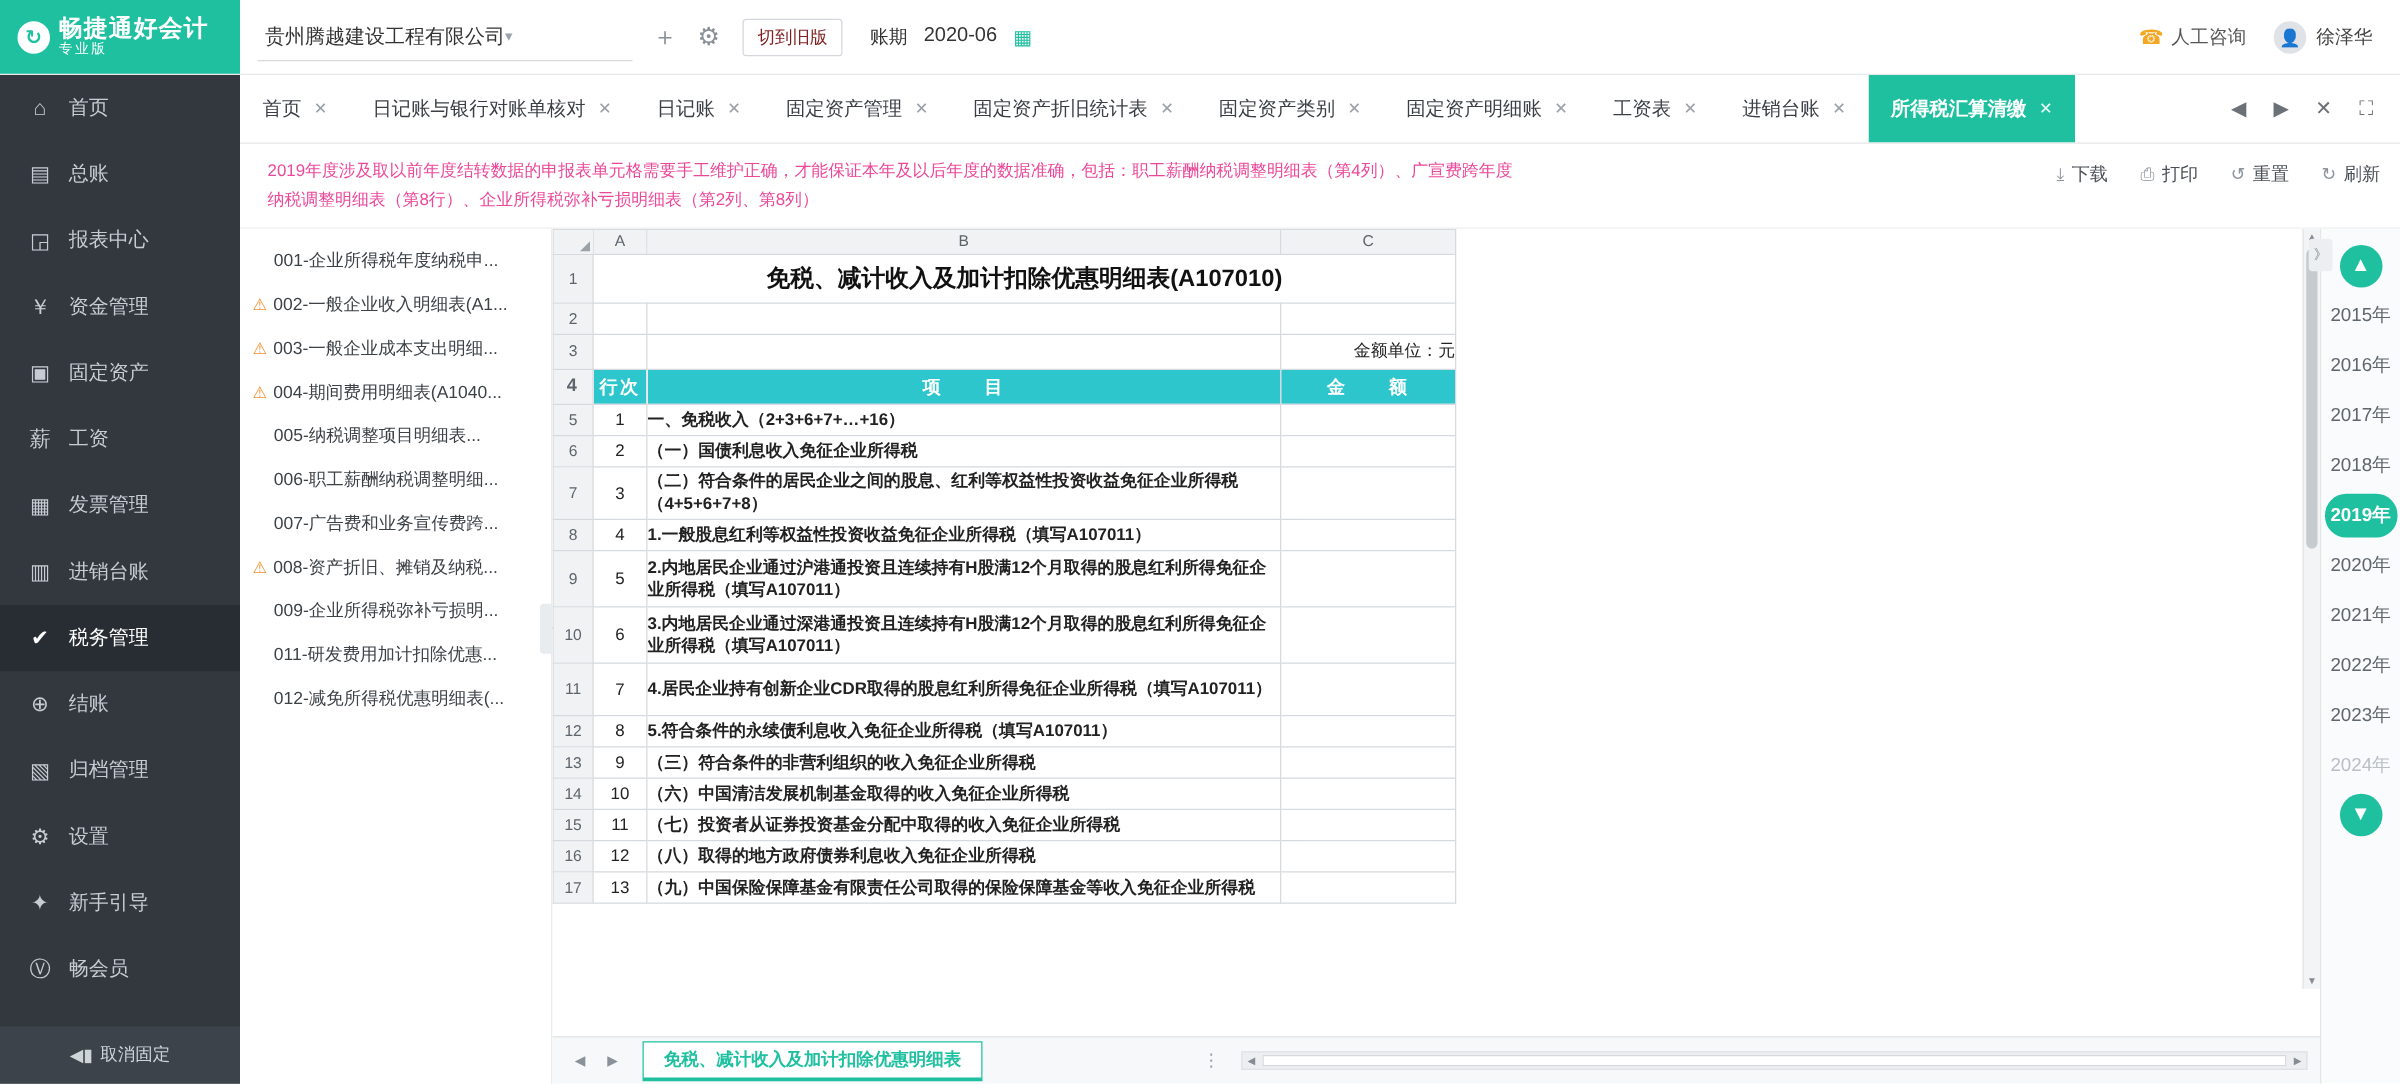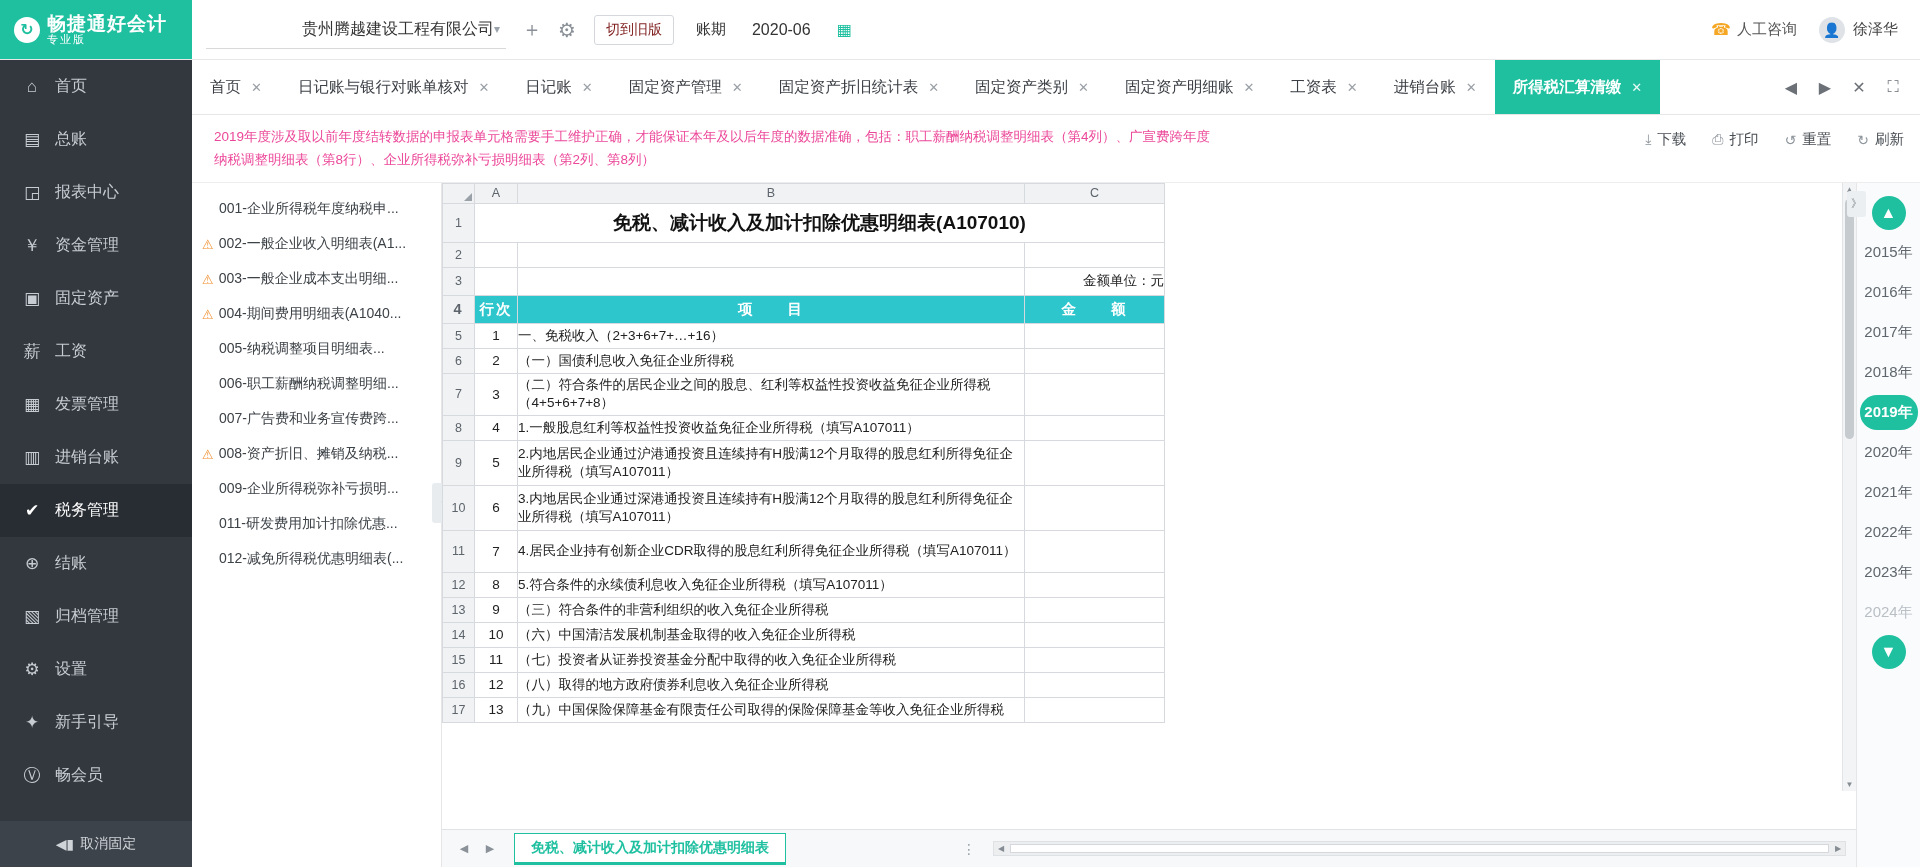--- a/index.html
+++ b/index.html
@@ -40,21 +40,21 @@
   .logo-text .l2 { font-size: 11px; letter-spacing: 2px; }
 
   .company-select {
     display: flex; align-items: center;
     margin-left: 14px;
     width: 300px;
     border-bottom: 1px solid #d9d9d9;
     height: 38px;
     align-self: center;
     padding: 0 6px;
-    justify-content: flex-end;
+    justify-content: flex-start;
   }
   .company-select .name { font-size: 16px; color: #333; }
   .chev { color: #9aa3ab; font-size: 12px; }
 
   .tb-icon {
     align-self: center;
     margin-left: 16px;
     font-size: 20px;
     color: #8a9097;
     cursor: pointer;
@@ -66,21 +66,21 @@
     border-radius: 3px;
     font-size: 14px;
     color: #7f1d1d;
     padding: 5px 11px;
     background: #fff;
     cursor: pointer;
   }
   .period {
     align-self: center;
     margin-left: 22px;
-    display: flex; align-items: center; gap: 26px;
+    display: flex; gap: 13px;
     font-size: 15px; color: #333;
   }
   .period .val { font-size: 16px; }
   .cal-ico { color: #1fc0a0; font-size: 16px; }
   .topbar-right {
     margin-left: auto;
     display: flex; align-items: center; gap: 22px;
     padding-right: 22px;
   }
   .consult { display: flex; align-items: center; gap: 6px; font-size: 15px; color: #555; cursor: pointer; }
@@ -227,21 +227,21 @@
   .cell.c { width: 140px; }
   .title-cell {
     text-align: center; font-size: 19px; font-weight: bold; color: #111;
     height: 39px;
   }
   .unit-cell { text-align: right; font-size: 13.5px; padding-right: 8px; height: 28px; }
   .hdr-row td {
     background: #2ec6cd; color: #fff; font-weight: bold;
     text-align: center; height: 28px; font-size: 14.5px; letter-spacing: 2px;
   }
-  .bold { font-weight: normal; }
+  .bold { font-weight: bold; }
   .ind1 { padding-left: 22px; }
   .ind2 { padding-left: 42px; }
   .ind3 { padding-left: 60px; }
   .rh-blank { background: #f0f2f4; }
 
   
   .year-rail {
     width: 64px; flex: 0 0 64px;
     border-left: 1px solid #e6e6e6;
     background: #fafbfc;

